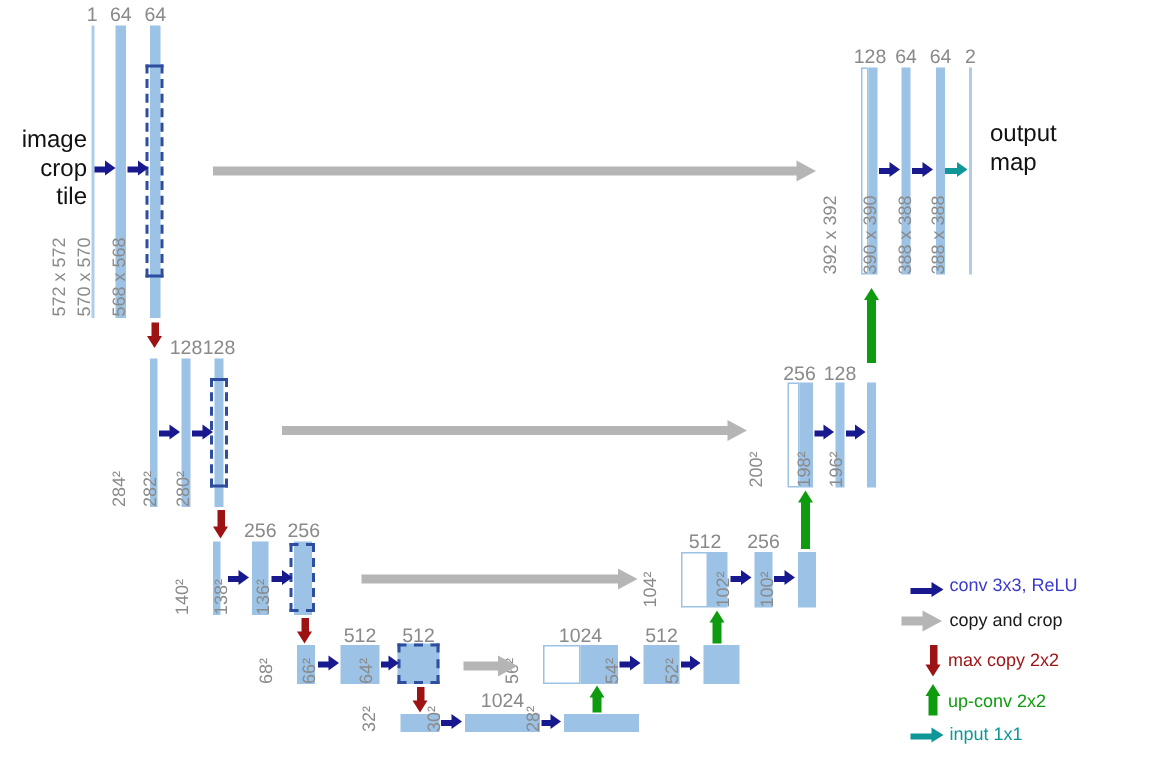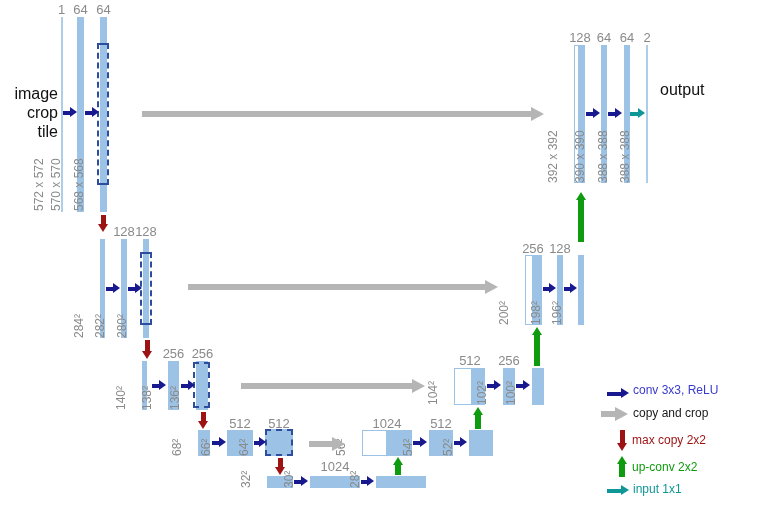--- a/index.html
+++ b/index.html
@@ -55,20 +55,21 @@
 
 <div class="stage">
 
   <div class="note" style="left:10px; top:84px; width:48px; text-align:right;">
     <div>image</div>
     <div>crop</div>
     <div>tile</div>
   </div>
   <div class="note" style="left:660px; top:80px; width:108px;">
     <div>output</div>
+    <div>map</div>
   </div>
 
   <div class="ch" style="left:51px; top:3px;  width:21px;">1</div>
   <div class="ch" style="left:68px; top:3px;  width:25px;">64</div>
   <div class="ch" style="left:91px; top:3px;  width:25px;">64</div>
   <div class="bar thin" style="left:61px; top:17px; width:2px; height:195px;"></div>
   <div class="bar" style="left:77px;  top:17px; width:7px; height:195px;"></div>
   <div class="bar" style="left:100px; top:17px; width:7px; height:195px;"></div>
   <div class="dash" style="left:97px; top:43px; width:12px; height:142px;"></div>
   <span class="ar h conv" style="left:63px; top:107px; width:14px; height:11px;">

